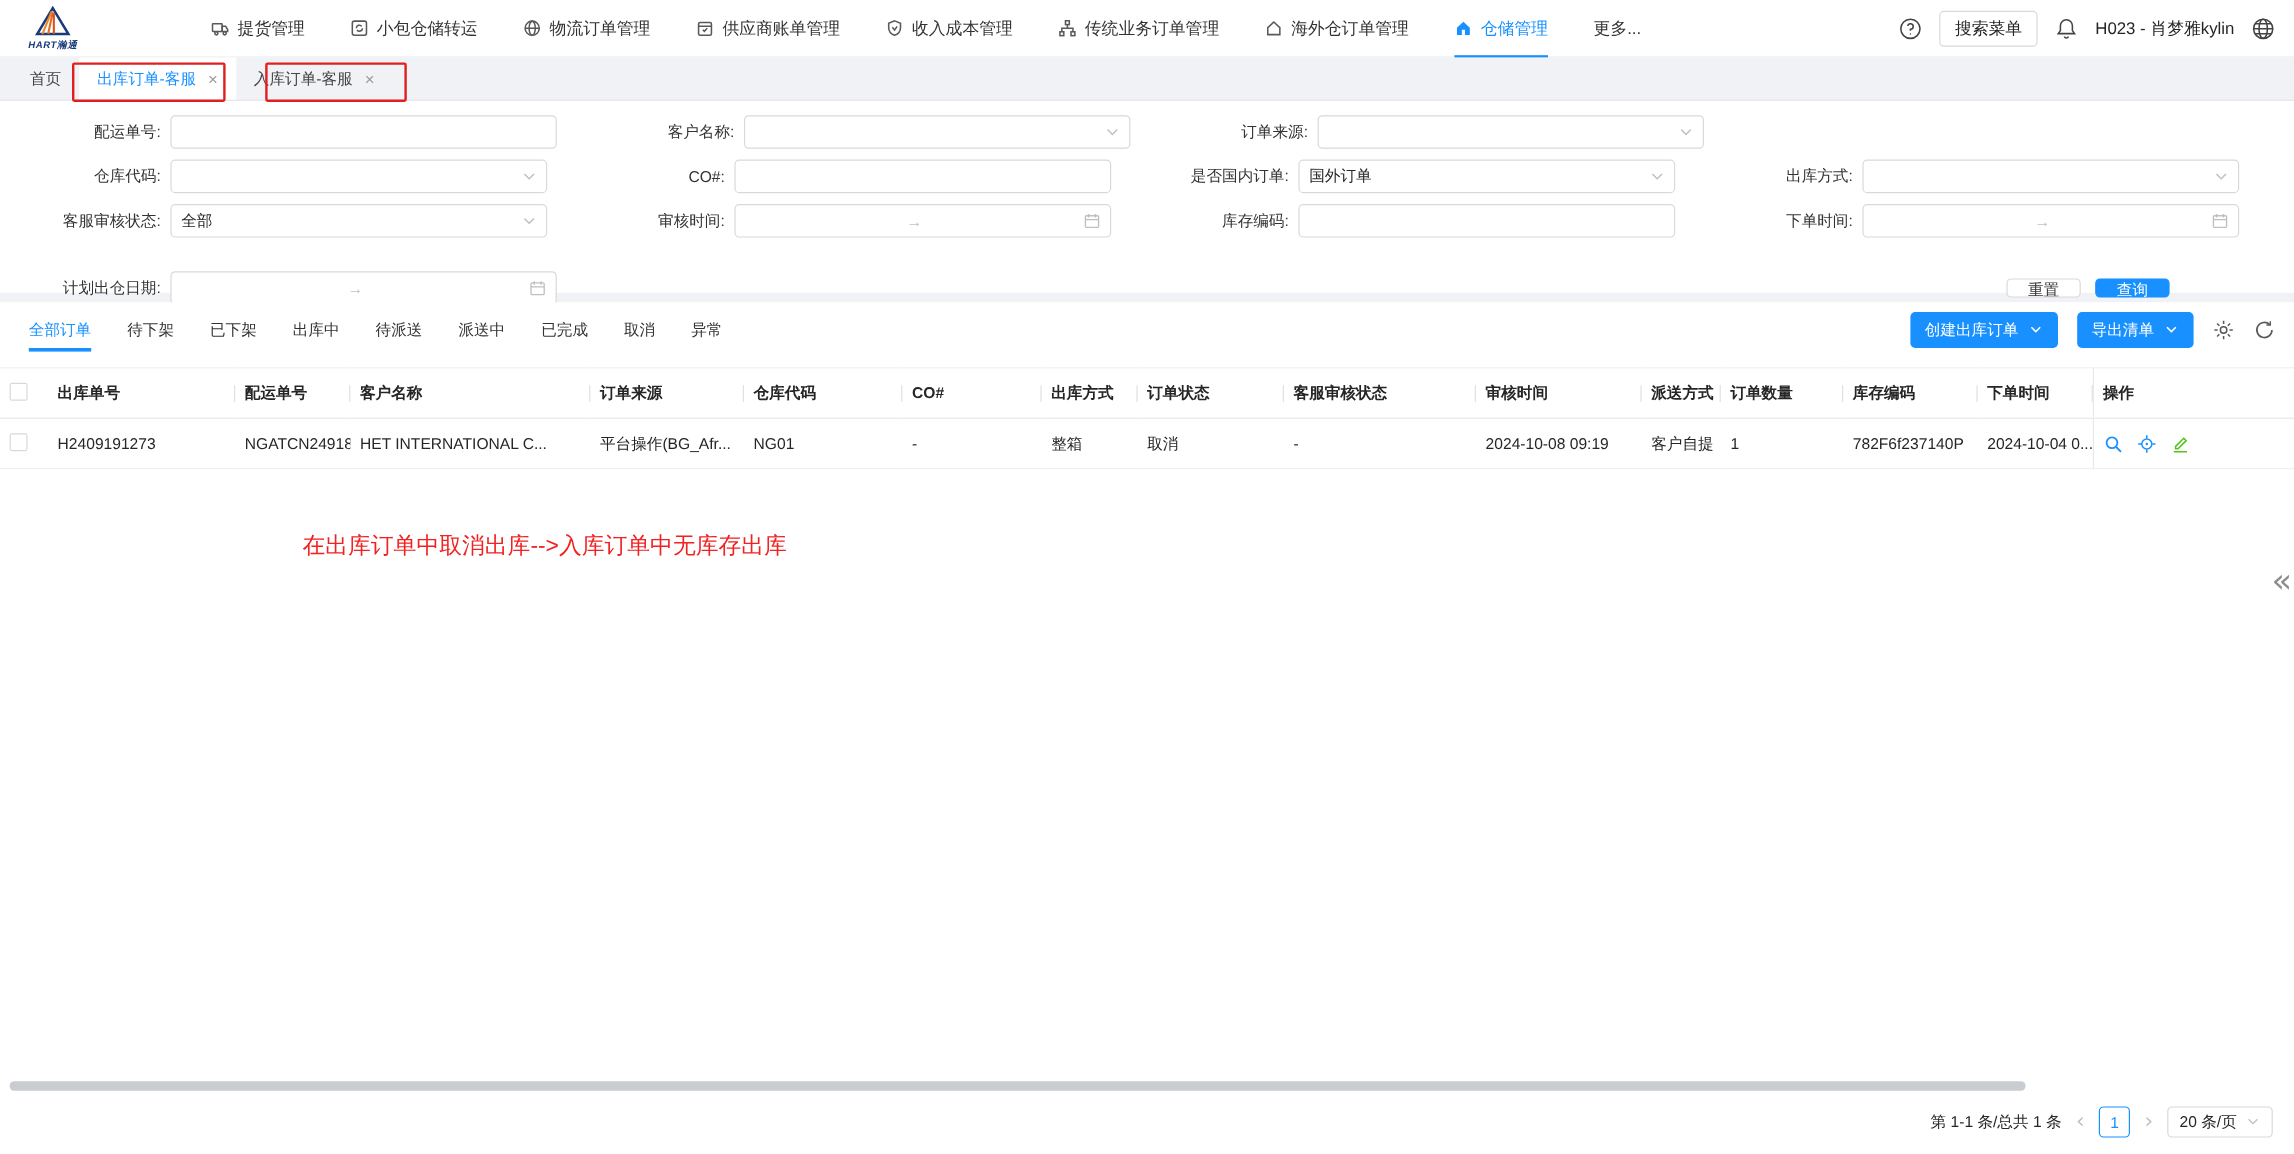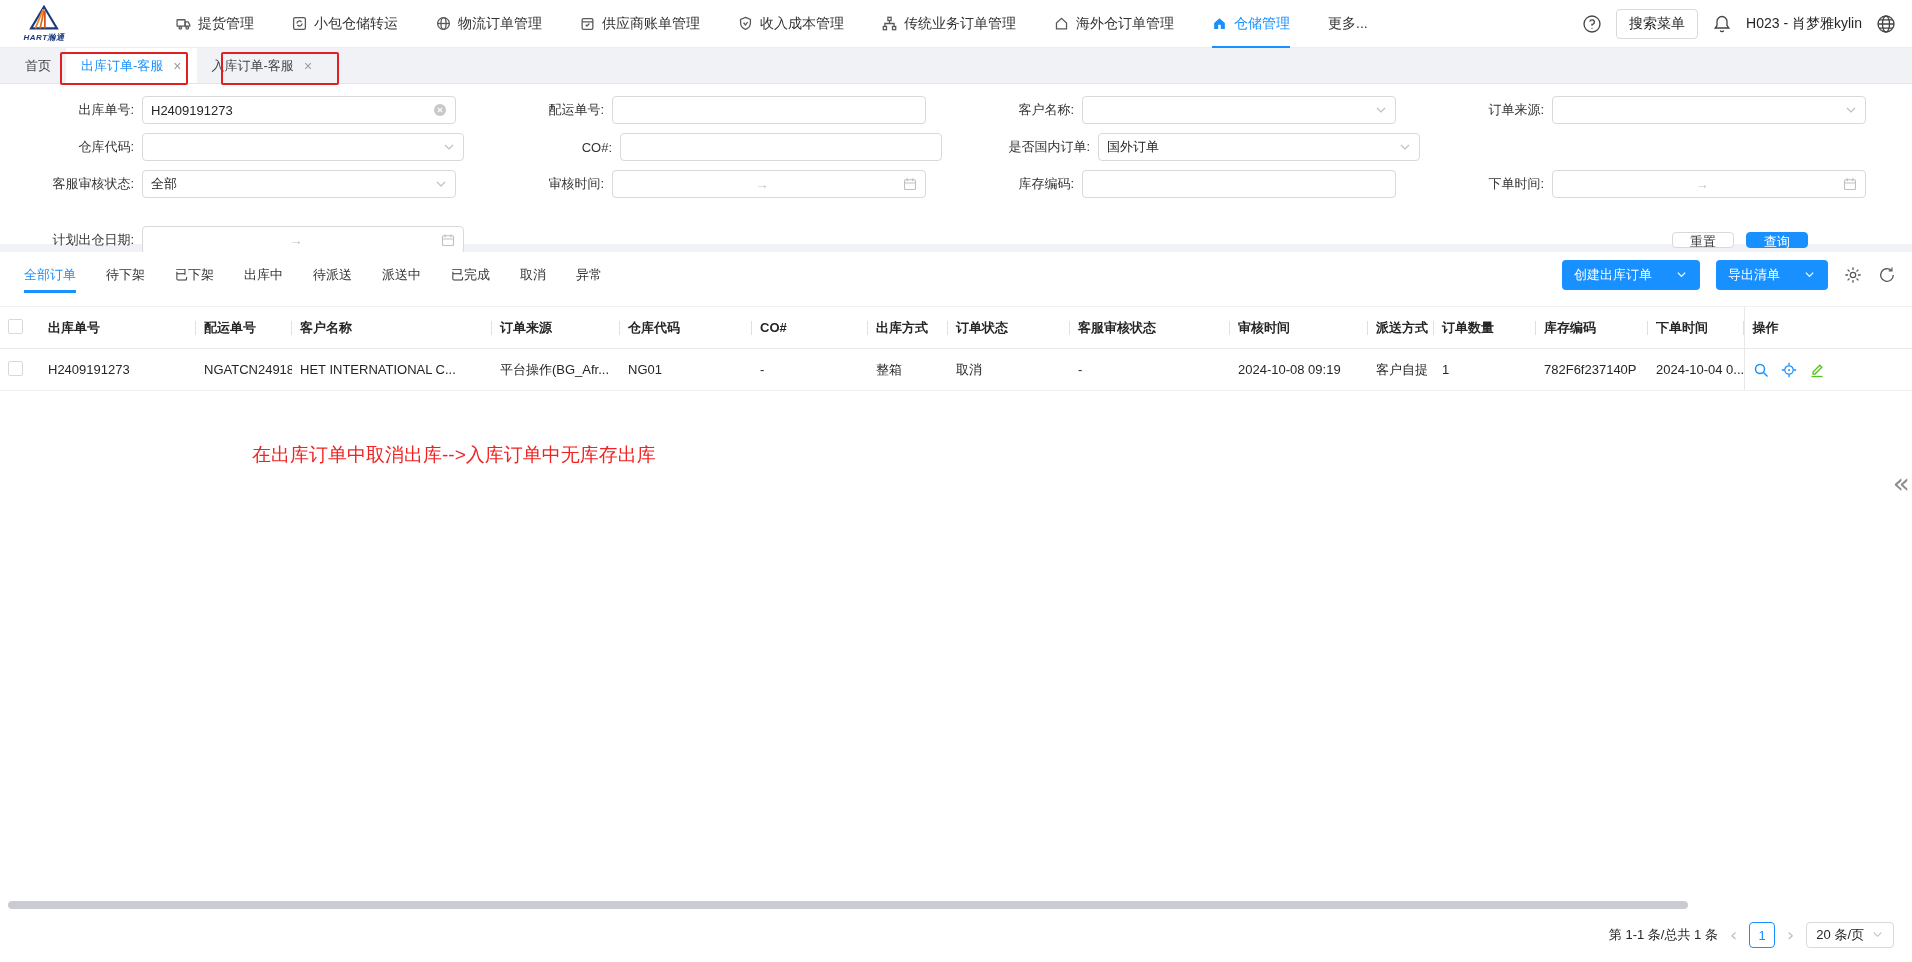--- a/index.html
+++ b/index.html
@@ -65,21 +65,21 @@
 
   
   .content { position: relative; height: 710px; background: #fff; }
   .status-bar { height: 46px; display: flex; align-items: center; padding: 0 16px 0 24px; }
   .status-tabs { display: flex; gap: 30px; height: 46px; align-items: center; }
   .status-tab { font-size: 13px; color: #333; cursor: pointer; position: relative; height: 46px; line-height: 46px; white-space: nowrap; }
   .status-tab.active { color: #1890ff; }
   .status-tab.active::after { content: ''; position: absolute; left: 0; right: 0; bottom: 5px; height: 3px; background: #1890ff; }
   .tbl-toolbar { margin-left: auto; display: flex; align-items: center; gap: 16px; }
   .btn-drop { height: 30px; background: #1890ff; border: none; border-radius: 4px; color: #fff; font-size: 13px;
-              display: flex; align-items: center; gap: 24px; padding: 0 12px; cursor: pointer; font-family: inherit; }
+              display: flex; align-items: center; gap: 9px; padding: 0 12px; cursor: pointer; font-family: inherit; }
   .btn-drop .suffix-ico { color: #fff; }
   .tool-ico { width: 18px; height: 18px; color: #595959; cursor: pointer; }
 
   
   table.orders { width: 1912px; table-layout: fixed; border-collapse: collapse; margin-top: 8px; }
   .orders th { font-weight: bold; font-size: 13px; color: #262626; text-align: left; padding: 0 8px;
                height: 42px; border-top: 1px solid #f0f0f0; border-bottom: 1px solid #e8e8e8; position: relative; white-space: nowrap; }
   .orders th:nth-child(n+2):not(:last-child)::after { content: ''; position: absolute; right: 0; top: 14px;
                height: 14px; width: 1px; background: #e0e0e0; }
   .orders td { font-size: 13px; color: #262626; padding: 0 8px; height: 42px;
@@ -241,32 +241,20 @@
     <span class="tab-close">×</span>
   </div>
   <div class="anno-rect r1"></div>
   <div class="anno-rect r2"></div>
 </div>
 
 <section class="filter-panel">
 
   <div class="filter-row">
     <div class="ffield">
-      <span class="flabel">出库单号:</span>
-      <div class="fctrl">
-        <input value="H2409191273" style="">
-        <span class="clear-ico">
-          <svg viewBox="0 0 14 14" width="14" height="14">
-              <circle cx="7" cy="7" r="6" fill="#c8c8c8"></circle>
-              <path d="M4.8 4.8l4.4 4.4M9.2 4.8L4.8 9.2" stroke="#fff" stroke-width="1.2"></path>
-            </svg>
-        </span>
-      </div>
-    </div>
-    <div class="ffield">
       <span class="flabel">配运单号:</span>
       <div class="fctrl">
         <input value="" style="">
       </div>
     </div>
     <div class="ffield">
       <span class="flabel">客户名称:</span>
       <div class="fctrl">
         <span class="fval"></span>
         <span class="suffix-ico">
@@ -304,20 +292,31 @@
     <div class="ffield">
       <span class="flabel">CO#:</span>
       <div class="fctrl">
         <input value="" style="">
       </div>
     </div>
     <div class="ffield">
       <span class="flabel">是否国内订单:</span>
       <div class="fctrl">
         <span class="fval">国外订单</span>
+        <span class="suffix-ico">
+          <svg viewBox="0 0 12 12" width="12" height="12" fill="none" stroke="currentColor" stroke-width="1.2">
+              <path d="M2 4l4 4 4-4"></path>
+            </svg>
+        </span>
+      </div>
+    </div>
+    <div class="ffield">
+      <span class="flabel">出库方式:</span>
+      <div class="fctrl">
+        <span class="fval"></span>
         <span class="suffix-ico">
           <svg viewBox="0 0 12 12" width="12" height="12" fill="none" stroke="currentColor" stroke-width="1.2">
               <path d="M2 4l4 4 4-4"></path>
             </svg>
         </span>
       </div>
     </div>
   </div>
 
   <div class="filter-row">

